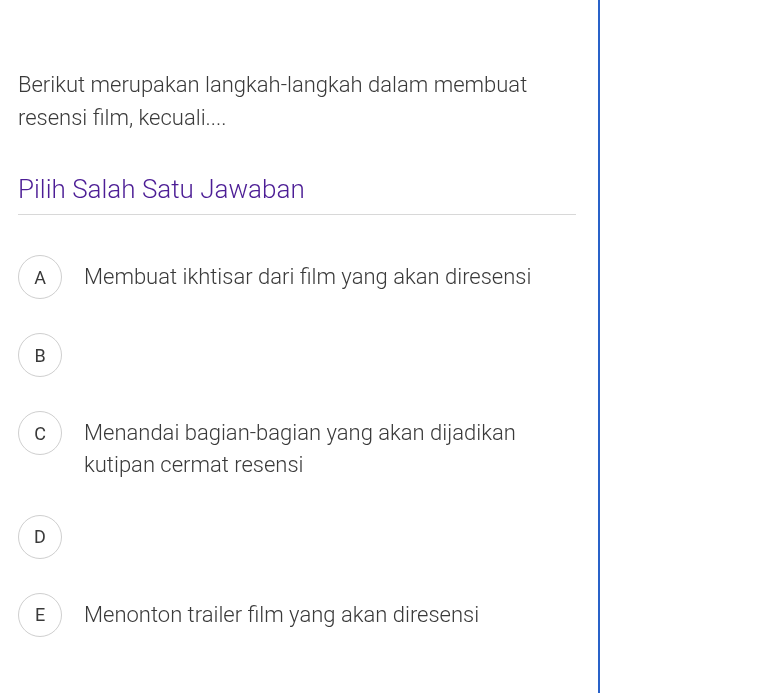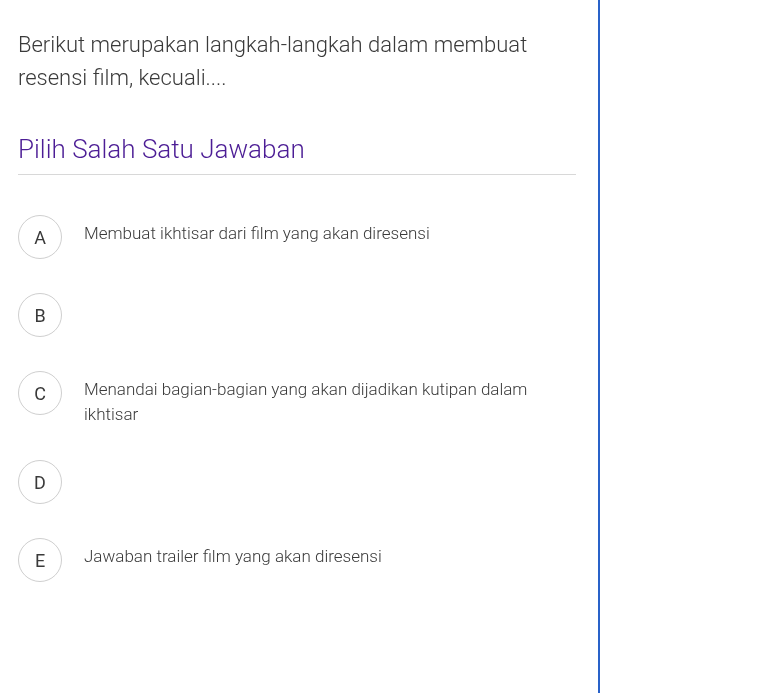--- a/index.html
+++ b/index.html
@@ -20,20 +20,21 @@
     width: 600px;
     height: 100%;
     border-right: 2px solid #2962c9;
   }
   .question-text {
     font-size: 22px;
     font-weight: 300;
     line-height: 1.5;
     color: #3a3a3a;
     margin-bottom: 40px;
+    margin-top: 40px;
   }
   .instruction-heading {
     font-size: 26px;
     font-weight: 300;
     color: #4c1d95;
     padding-bottom: 10px;
     border-bottom: 1px solid #d8d8d8;
     margin-bottom: 40px;
   }
   .options-list {
@@ -54,21 +55,21 @@
     border-radius: 50%;
     border: 1px solid #cfcfcf;
     display: flex;
     align-items: center;
     justify-content: center;
     font-size: 18px;
     color: #3a3a3a;
     background: #ffffff;
   }
   .option-text {
-    font-size: 17px;
+    font-size: 22px;
     font-weight: 300;
     line-height: 1.45;
     color: #3a3a3a;
     padding-top: 6px;
   }
 </style>
 </head>
 <body>
 
 <div class="container">
@@ -83,26 +84,26 @@
       <div class="option-letter">A</div>
       <div class="option-text">Membuat ikhtisar dari film yang akan diresensi</div>
     </div>
 
     <div class="option-row">
       <div class="option-letter">B</div>
     </div>
 
     <div class="option-row">
       <div class="option-letter">C</div>
-      <div class="option-text">Menandai bagian-bagian yang akan dijadikan kutipan dalam ikhtisar</div>
+      <div class="option-text">Menandai bagian-bagian yang akan dijadikan kutipan cermat resensi</div>
     </div>
 
     <div class="option-row">
       <div class="option-letter">D</div>
     </div>
 
     <div class="option-row">
       <div class="option-letter">E</div>
-      <div class="option-text">Jawaban trailer film yang akan diresensi</div>
+      <div class="option-text">Menonton trailer film yang akan diresensi</div>
     </div>
 
   </div>
 </div>
 
 </body></html>

